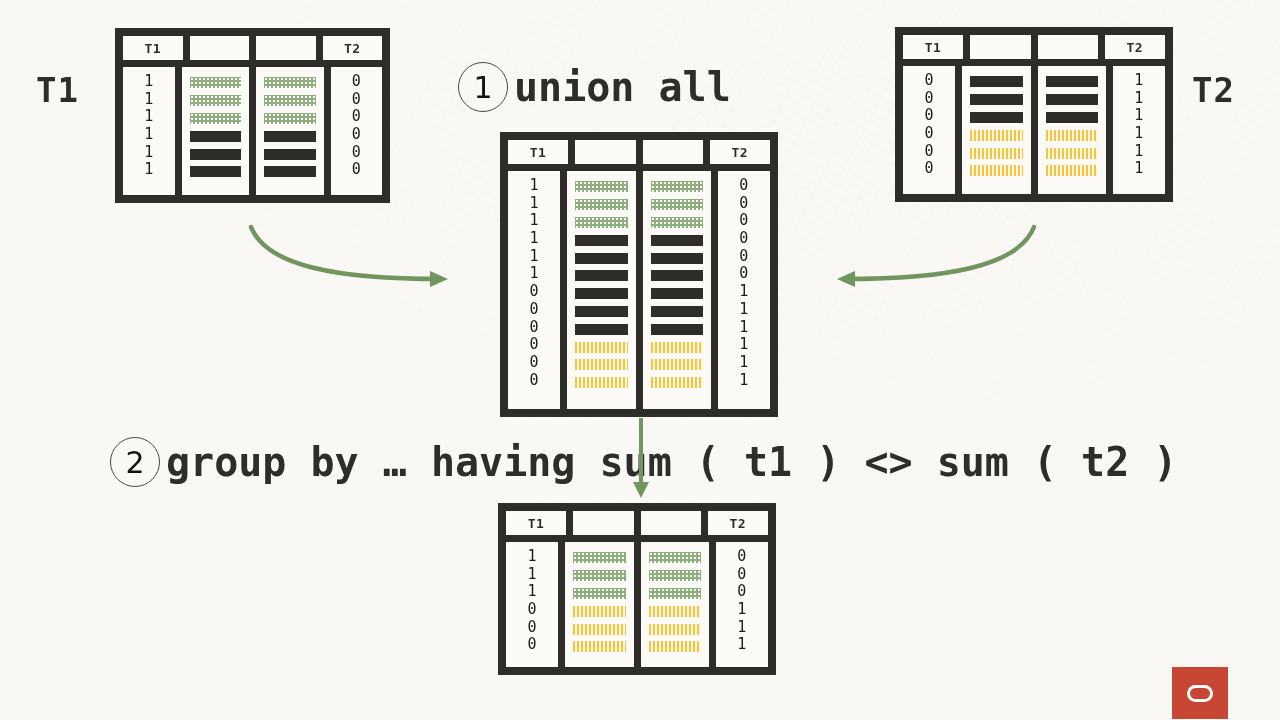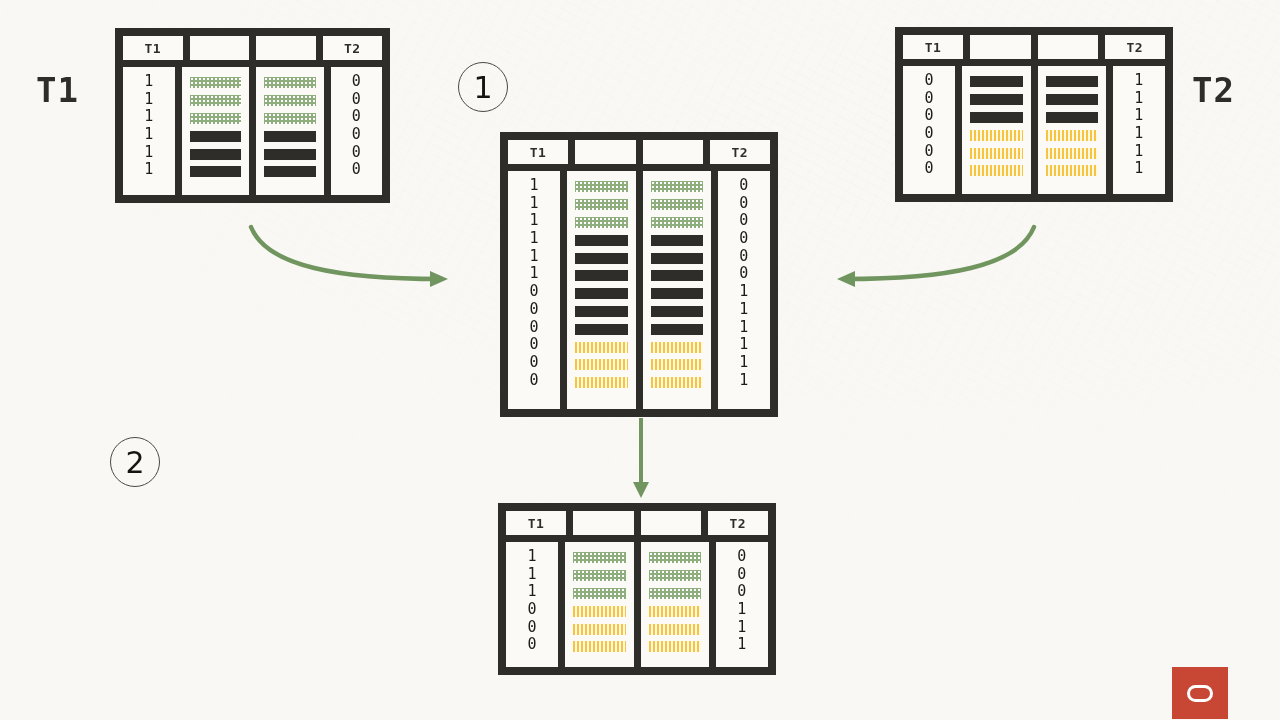--- a/index.html
+++ b/index.html
@@ -294,20 +294,21 @@
           <div>1</div>
           <div>1</div>
           <div>1</div>
           <div>1</div>
         </div>
     </div>
   </div>
 
   <div class="step" style="left:458px;top:62px;">
     <div class="step-badge">1</div>
+    <div class="step-text">union all</div>
   </div>
 
   <div class="table-block" id="tbl-union" style="left:500px;top:132px;width:278px;height:285px;">
     <div class="hdr-row">
       <div class="cell">T1</div>
       <div class="cell"></div>
       <div class="cell"></div>
       <div class="cell">T2</div>
     </div>
     <div class="body-row">
@@ -413,20 +414,21 @@
           <div>1</div>
           <div>1</div>
           <div>1</div>
           <div>1</div>
         </div>
     </div>
   </div>
 
   <div class="step" style="left:110px;top:437px;">
     <div class="step-badge">2</div>
+    <div class="step-text small">group by … having sum ( t1 ) &lt;&gt; sum ( t2 )</div>
   </div>
 
   <div class="table-block" id="tbl-result" style="left:498px;top:503px;width:278px;height:172px;">
     <div class="hdr-row">
       <div class="cell">T1</div>
       <div class="cell"></div>
       <div class="cell"></div>
       <div class="cell">T2</div>
     </div>
     <div class="body-row">

